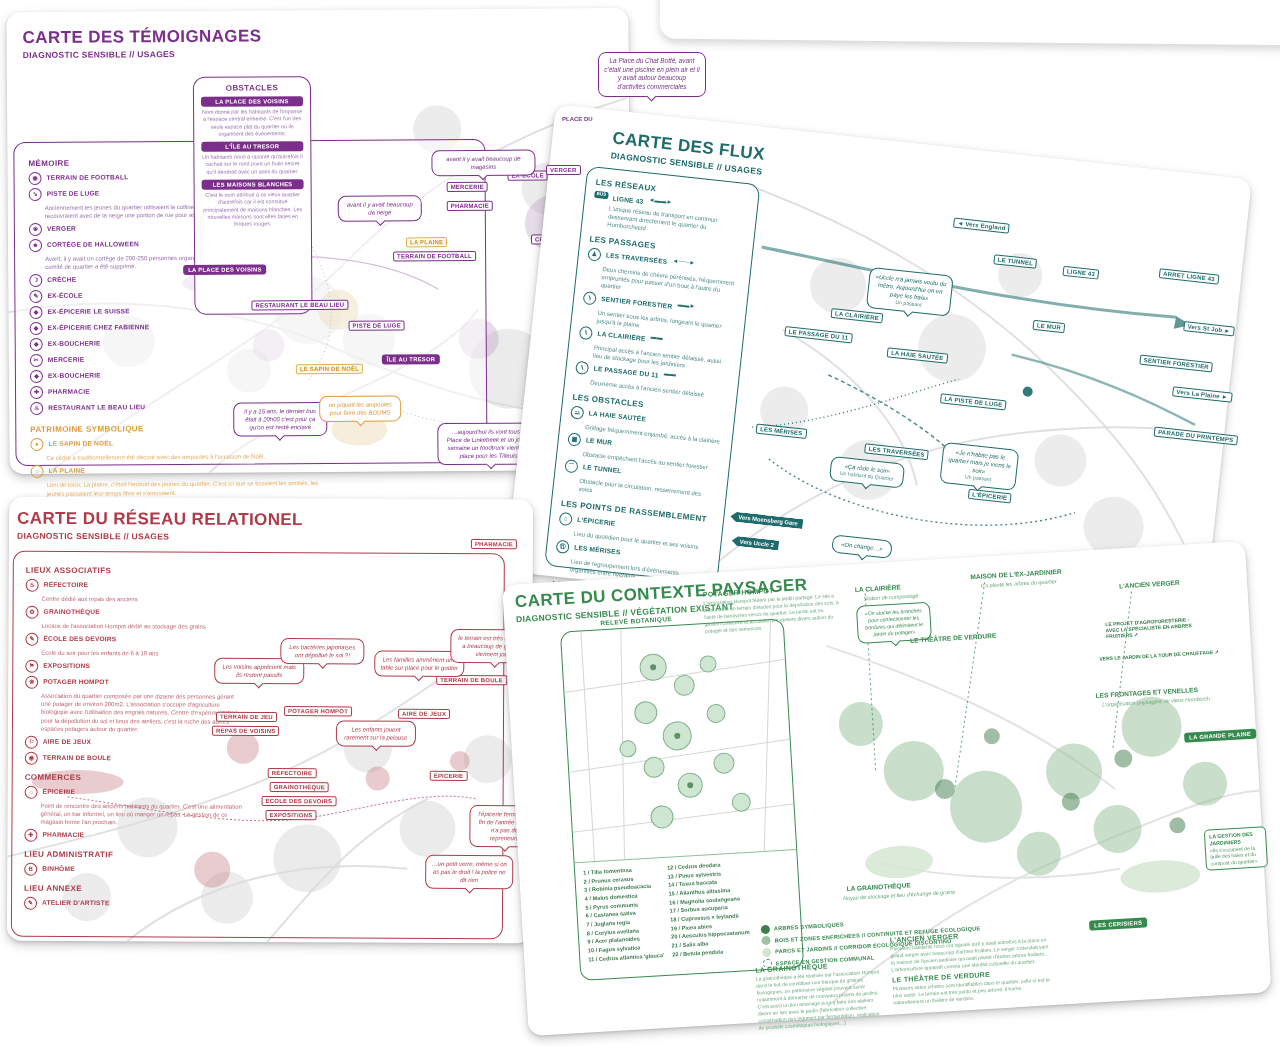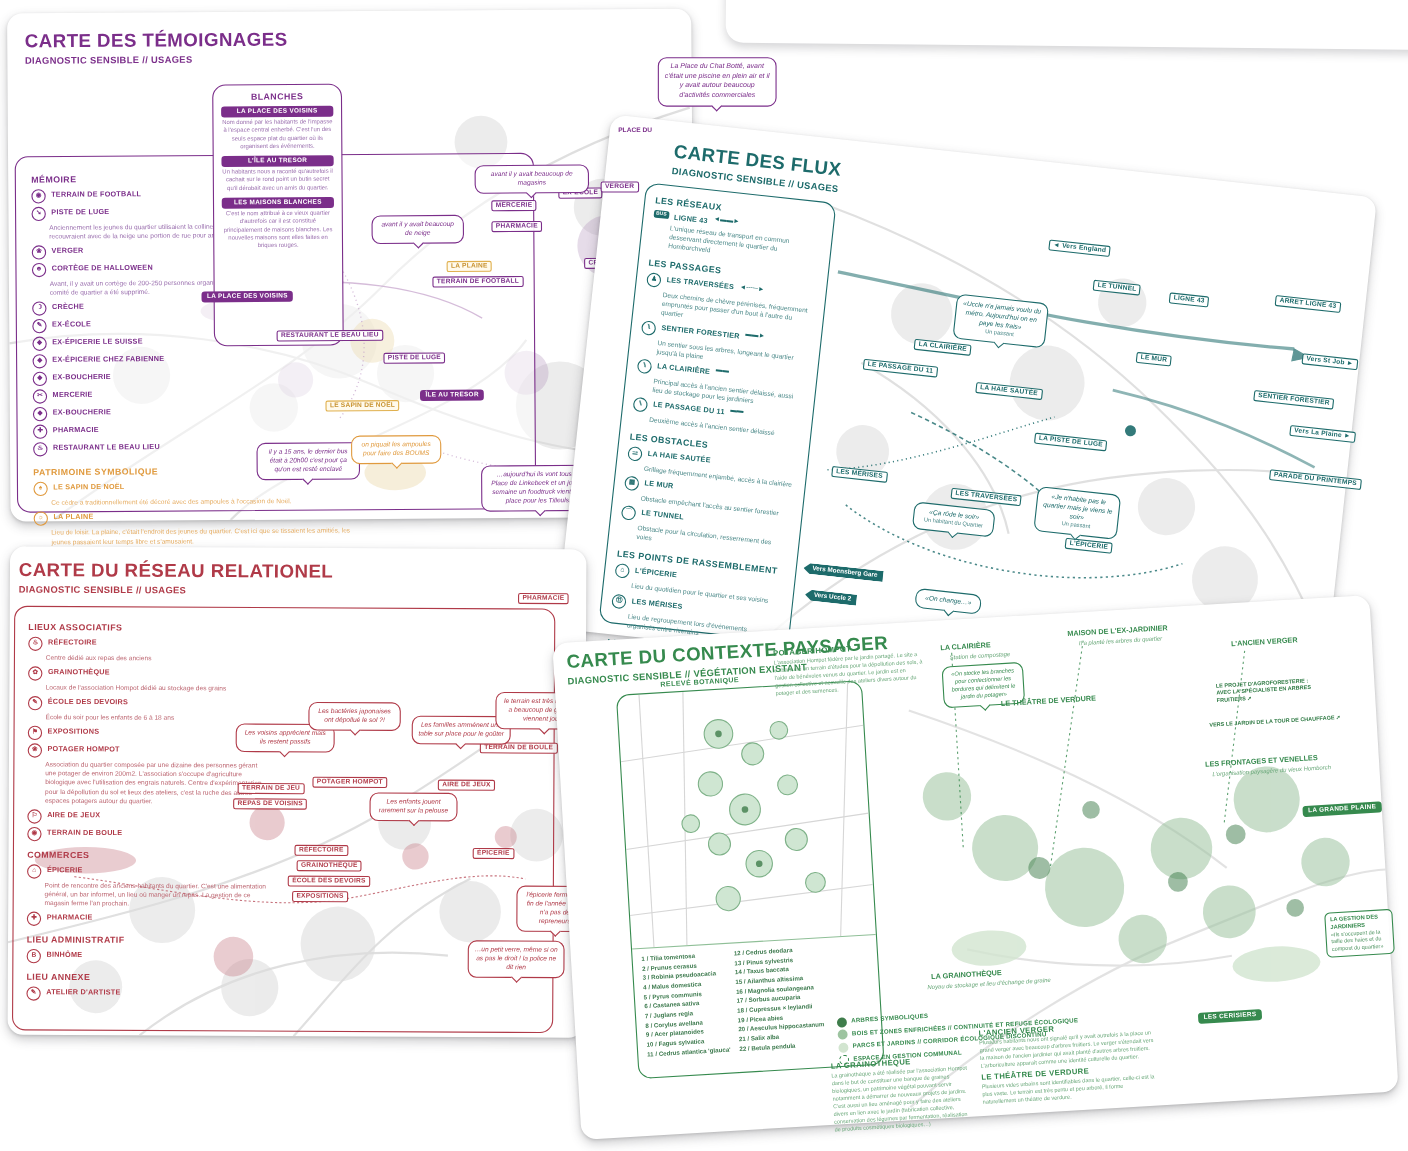--- a/index.html
+++ b/index.html
@@ -183,21 +183,21 @@
               <span class="li-ic b-or c-or">☼</span>
               <span class="li-lab c-or">LA PLAINE</span>
             </div>
             <div class="li-desc c-or" style="opacity:.8">Lieu de loisir. La plaine, c'était l'endroit des jeunes du quartier. C'est ici que se tissaient les amitiés, les jeunes passaient leur temps libre et s'amusaient.</div>
           </div>
       </div>
     </div>
 
     <div style="position:absolute;left:186px;top:66px;width:118px;height:238px;background:#fff;
                 border:1.4px solid #7b2e8a;border-radius:12px;padding:6px 7px;box-sizing:border-box;">
-      <div class="leg-h c-tem" style="text-align:center;margin:0 0 4px 0;">BLANCHES</div>
+      <div class="leg-h c-tem" style="text-align:center;margin:0 0 4px 0;">OBSTACLES</div>
       <div>
 
           <div class="tag bg-tem" style="position:relative;display:block;text-align:center;margin:4px 0 2px 0;">LA PLACE DES VOISINS</div>
           <div style="font-size:5.4px;color:#9a6fae;text-align:center;line-height:1.35;">Nom donné par les habitants de l'impasse à l'espace central enherbé. C'est l'un des seuls espace plat du quartier où ils organisent des événements.</div>
 
           <div class="tag bg-tem" style="position:relative;display:block;text-align:center;margin:4px 0 2px 0;">L'ÎLE AU TRESOR</div>
           <div style="font-size:5.4px;color:#9a6fae;text-align:center;line-height:1.35;">Un habitants nous a raconté qu'autrefois il cachait sur le rond point un butin secret qu'il dérobait avec un amis du quartier.</div>
 
           <div class="tag bg-tem" style="position:relative;display:block;text-align:center;margin:4px 0 2px 0;">LES MAISONS BLANCHES</div>
           <div style="font-size:5.4px;color:#9a6fae;text-align:center;line-height:1.35;">C'est le nom attribué à ce vieux quartier d'autrefois car il est constitué principalement de maisons blanches. Les nouvelles maisons sont elles faites en briques rouges.</div>

